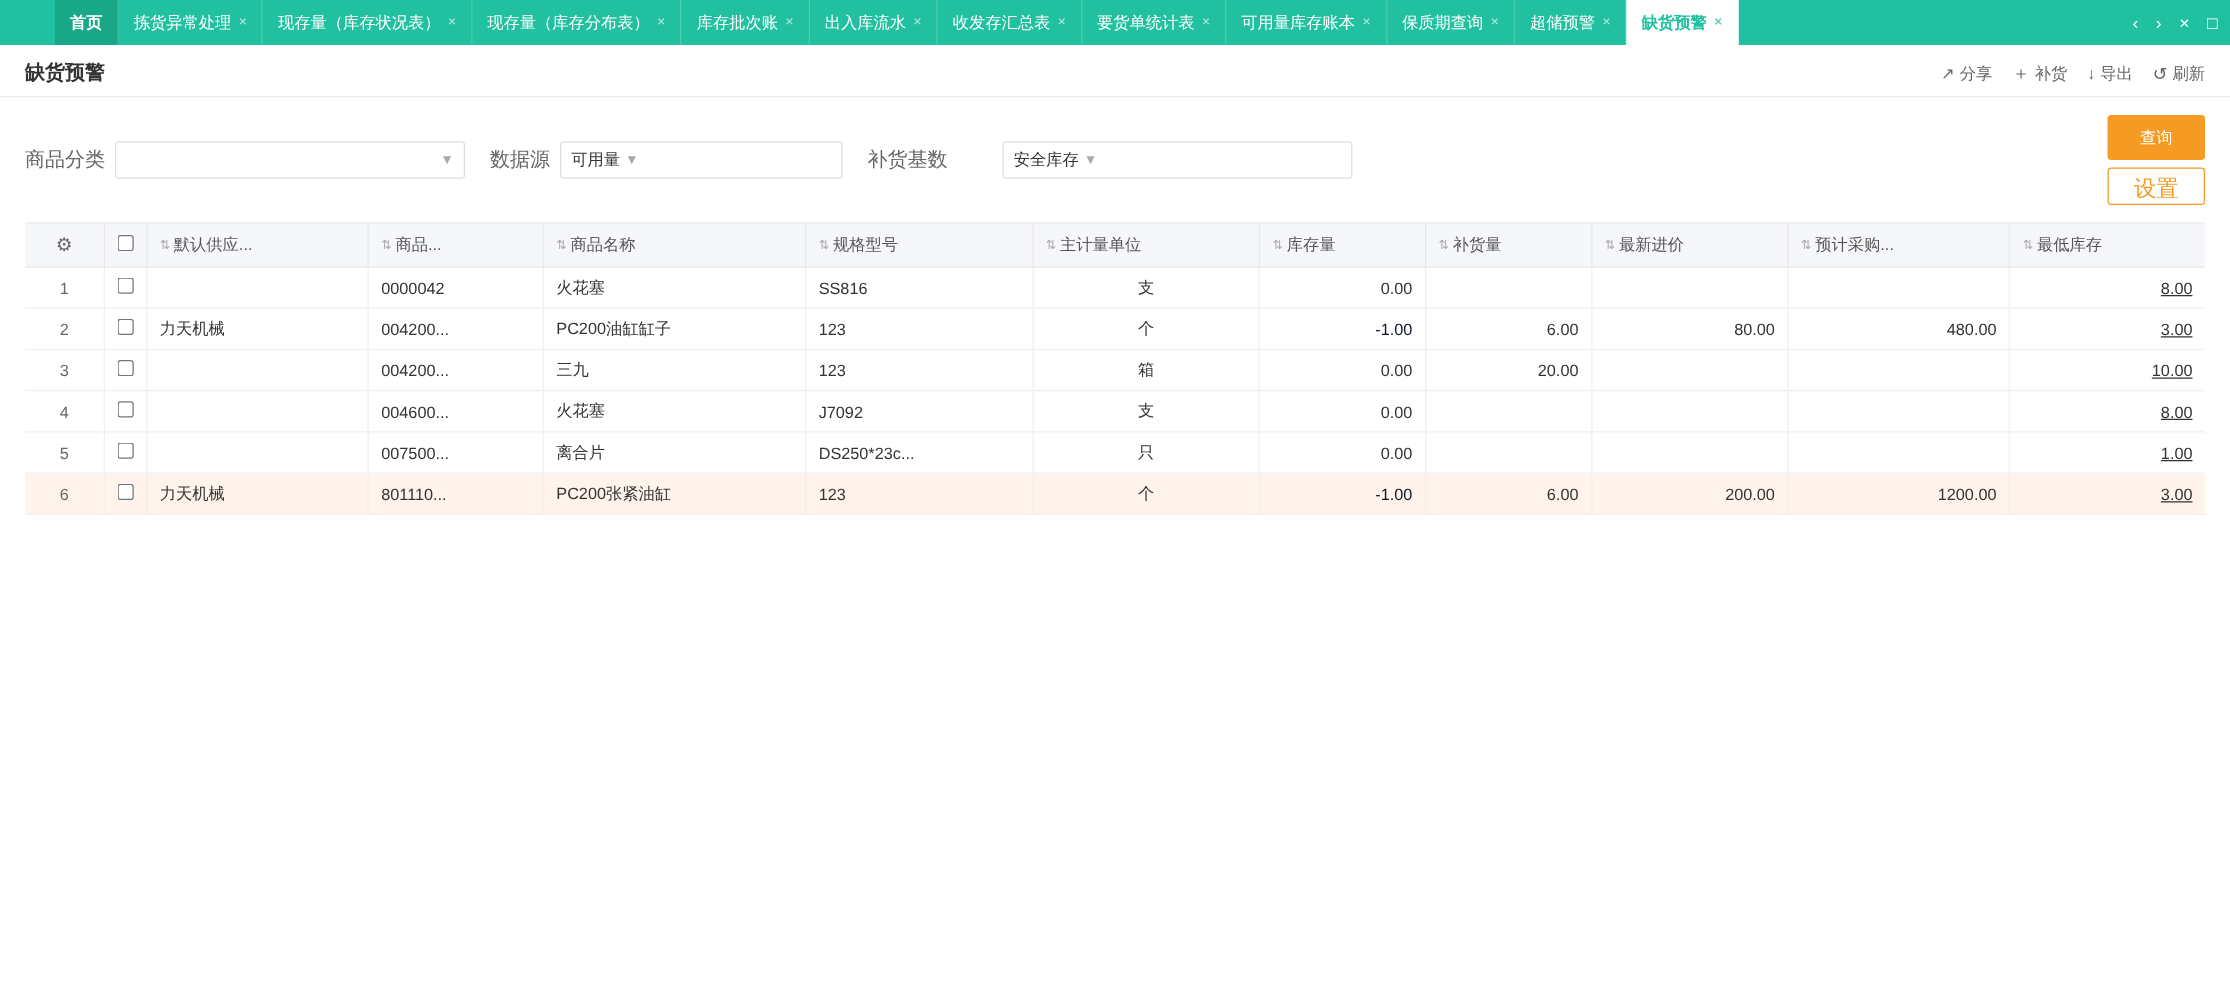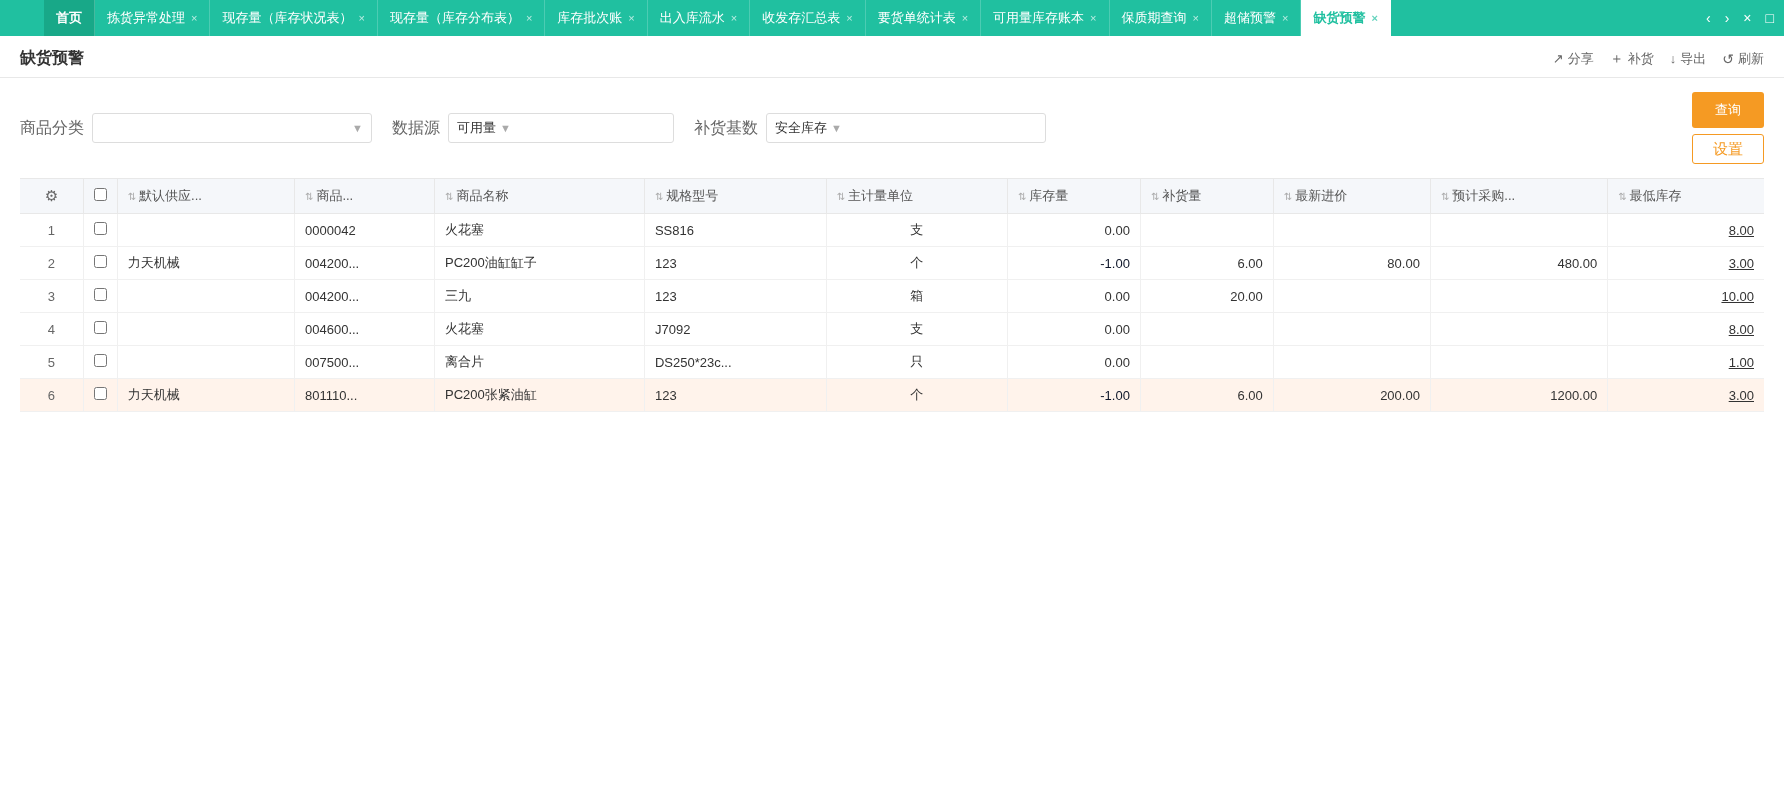--- a/index.html
+++ b/index.html
@@ -153,21 +153,21 @@
       font-size: 13px;
       height: 36px;
     }
     .btn-settings {
       background: #fff;
       color: #f59a23;
       border: 1px solid #f59a23;
       border-radius: 3px;
       padding: 4px 20px;
       cursor: pointer;
-      font-size: 15px;
+      font-size: 18px;
       height: 30px;
     }
 
     
     .table-container {
       padding: 0 20px 20px 20px;
       background: #fff;
     }
     table {
       width: 100%;
@@ -320,21 +320,21 @@
     <div class="filter-group">
       <span class="filter-label">数据源</span>
       <div class="filter-select" style="width:226px;">
         <span class="filter-value-text">可用量</span>
         <span class="filter-select-arrow">▼</span>
       </div>
     </div>
 
     <div class="filter-group">
       <span class="filter-label">补货基数</span>
-      <div class="filter-select" style="width:280px;">
+      <div class="filter-select" style="width:280px;margin-left:36px;">
         <span class="filter-value-text">安全库存</span>
         <span class="filter-select-arrow">▼</span>
       </div>
     </div>
 
     <div class="filter-actions">
       <button class="btn-query">查询</button>
       <button class="btn-settings">设置</button>
     </div>
   </div>

